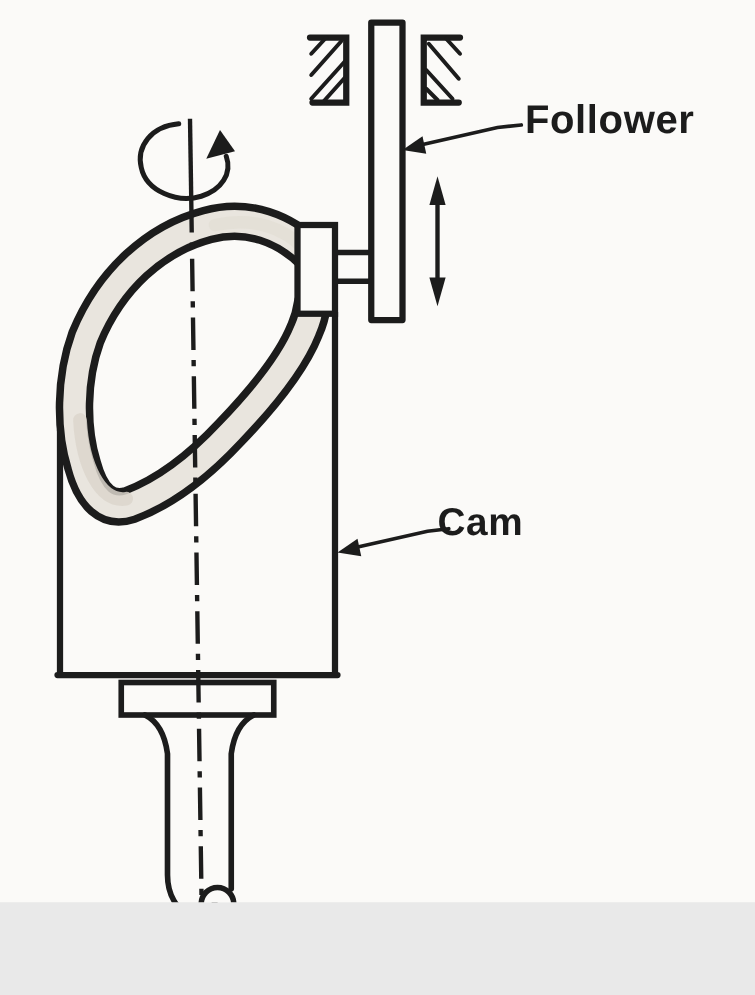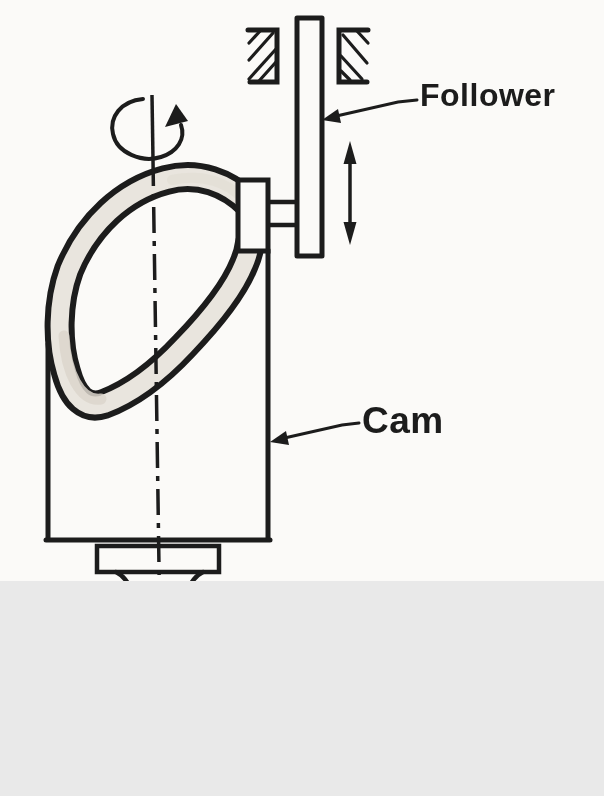--- a/index.html
+++ b/index.html
@@ -1,28 +1,28 @@
 <!DOCTYPE html>
 <html><head>
 <meta charset="utf-8">
 <style>
   html,body{margin:0;padding:0;background:#e9e9e9;}
   .page{
-    position:relative;width:604px;height:581px;margin:0 auto;
+    position:relative;width:604px;height:722px;margin:0 auto;
     background:#fbfaf8;overflow:hidden;
     font-family:"Liberation Sans",sans-serif;
   }
   .page svg{position:absolute;left:0;top:0;}
   .label{
     position:absolute;color:#1c1c1c;font-weight:bold;
     font-family:"Liberation Sans",sans-serif;letter-spacing:.5px;
     white-space:nowrap;user-select:none;
   }
   #follower-label{left:420px;top:77px;font-size:32px;}
-  #cam-label{left:362px;top:400px;font-size:37px;}
+  #cam-label{left:350px;top:400px;font-size:31px;}
 </style>
 </head>
 <body>
 
 <div class="page">
 
   <svg width="604" height="796" viewBox="0 0 604 796">
 
     <g stroke="#1c1c1c" stroke-width="5" fill="none" stroke-linecap="round">
       <path d="M 48 344 L 48 538"></path>

